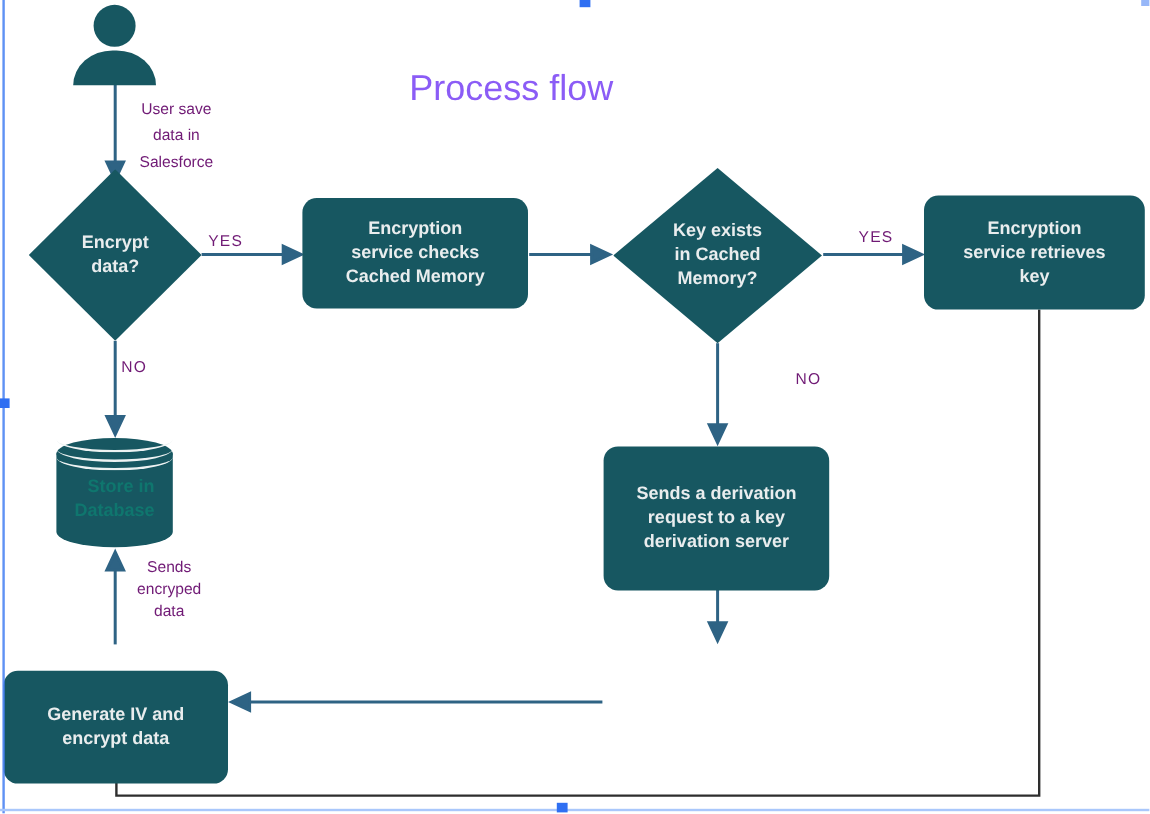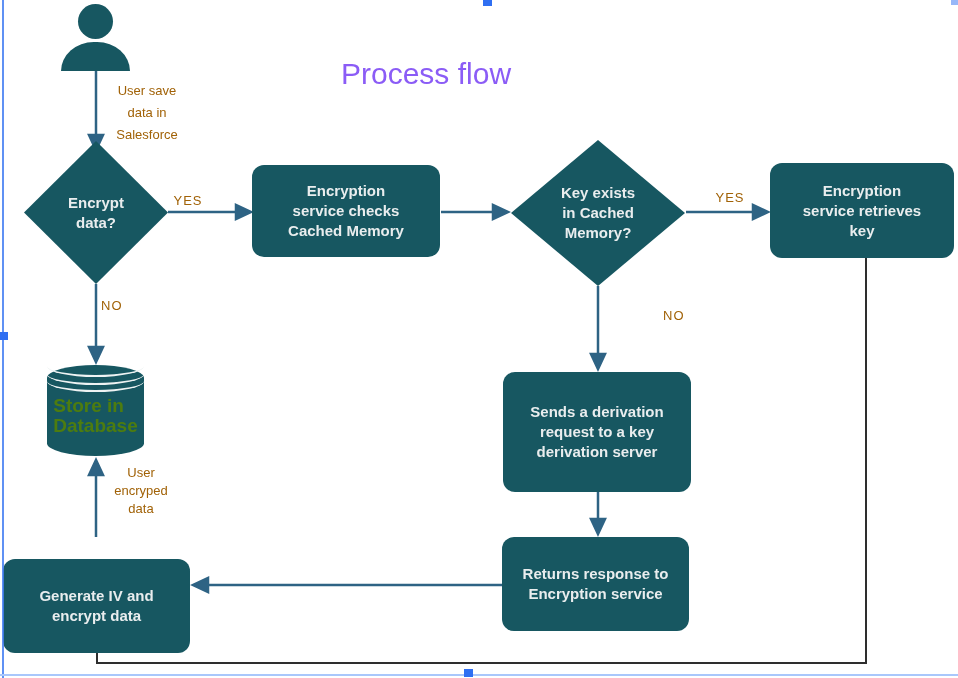--- a/index.html
+++ b/index.html
@@ -29,29 +29,29 @@
   
   .cylinder{position:absolute;left:47px;top:365px;width:97px;height:91px;z-index:2;}
   .cyl-body{position:absolute;left:0;top:13px;width:100%;height:78px;background:#175761;
     border-radius:0 0 49px 49px / 0 0 13px 13px;}
   .cyl-top{position:absolute;left:0;top:0;width:100%;height:26px;border-radius:50%;background:#175761;}
   .cyl-stripe{position:absolute;left:0;width:100%;height:22px;border-radius:50%;
     border-bottom:2px solid #eef3f3;box-sizing:border-box;background:transparent;}
   .cyl-s1{top:-10px;} .cyl-s2{top:-2px;} .cyl-s3{top:5px;}
   .cyl-text{position:absolute;left:0;top:0;width:100%;height:100%;display:flex;
     align-items:center;justify-content:center;padding-top:10px;box-sizing:border-box;
-    color:#4d7c0f;font-weight:700;font-size:19px;line-height:20px;text-align:left;white-space:pre-line;}
+    color:#0f766e;font-weight:700;font-size:15px;line-height:20px;text-align:right;white-space:pre-line;}
 
   
   .person-head{position:absolute;left:78px;top:4px;width:35px;height:35px;border-radius:50%;
     background:#175761;z-index:2;}
   .person-body{position:absolute;left:61px;top:42px;width:69px;height:29px;background:#175761;
     border-radius:34px 34px 0 0 / 30px 30px 0 0;z-index:2;}
 
-  .flow-label{position:absolute;z-index:2;color:#a16207;font-size:13px;line-height:18px;
+  .flow-label{position:absolute;z-index:2;color:#701a75;font-size:13px;line-height:18px;
     text-align:center;white-space:pre-line;}
   #actor-label{left:105px;top:80px;width:84px;line-height:22px;}
   #save-label{left:106px;top:464px;width:70px;}
   #yes1{left:166px;top:192px;width:44px;letter-spacing:1px;}
   #yes2{left:708px;top:189px;width:44px;letter-spacing:1px;}
   #no1{left:101px;top:297px;width:34px;text-align:left;letter-spacing:1px;}
   #no2{left:663px;top:307px;width:34px;text-align:left;letter-spacing:1px;}
 
   .diagram-title{position:absolute;left:341px;top:57px;z-index:2;color:#8b5cf6;
     font-size:30px;line-height:34px;}
@@ -120,43 +120,41 @@
 Cached Memory</div>
   <div class="node diamond" id="diamond2">Key exists
 in Cached
 Memory?</div>
   <div class="node" id="box2">Encryption
 service retrieves
 key</div>
   <div class="node" id="box3">Sends a derivation
 request to a key
 derivation server</div>
-  <div class="node" id="box4">Returns response to
-Encryption service</div>
   <div class="node" id="box5">Generate IV and
 encrypt data</div>
 
   <div class="cylinder">
     <div class="cyl-body"></div>
     <div class="cyl-top"></div>
     <div class="cyl-stripe cyl-s1"></div>
     <div class="cyl-stripe cyl-s2"></div>
     <div class="cyl-stripe cyl-s3"></div>
     <div class="cyl-text">Store in
 Database</div>
   </div>
 
   <div class="flow-label" id="actor-label">User save
 data in
 Salesforce</div>
   <div class="flow-label" id="yes1">YES</div>
   <div class="flow-label" id="no1">NO</div>
   <div class="flow-label" id="yes2">YES</div>
   <div class="flow-label" id="no2">NO</div>
-  <div class="flow-label" id="save-label">User
+  <div class="flow-label" id="save-label">Sends
 encryped
 data</div>
 
   <div class="sel sel-left"></div>
   <div class="sel sel-bottom"></div>
   <div class="handle handle-left"></div>
   <div class="handle handle-top"></div>
   <div class="handle handle-bottom"></div>
   <div class="handle handle-top-right"></div>
 </div>

